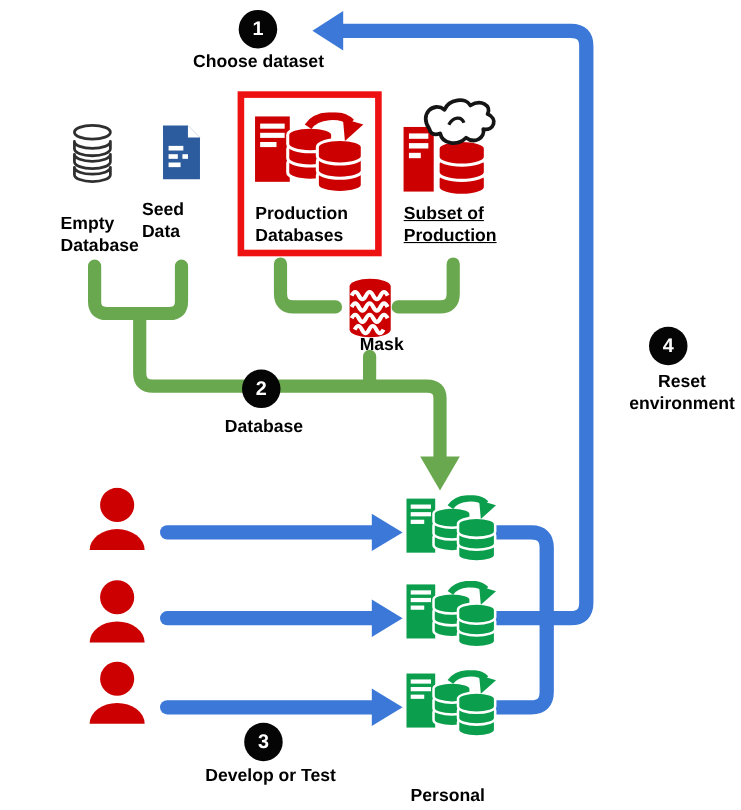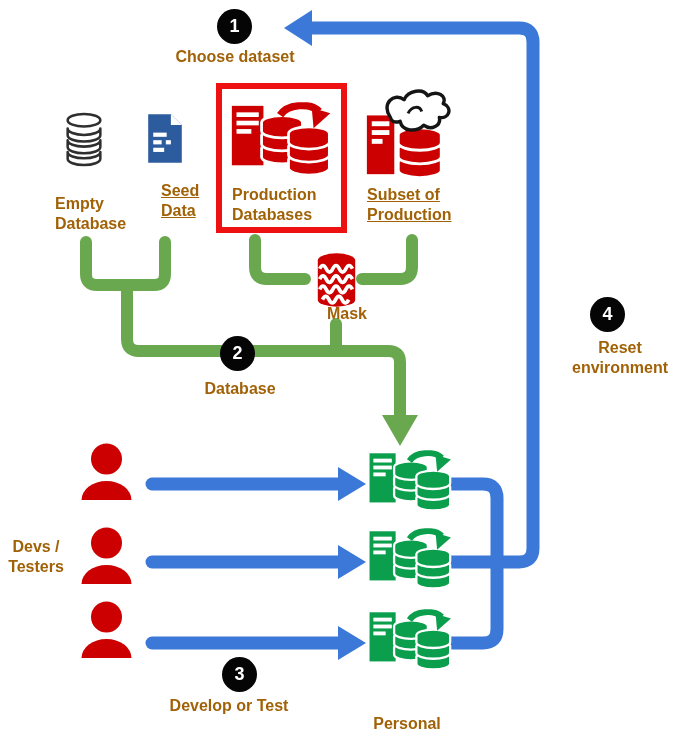--- a/index.html
+++ b/index.html
@@ -1,18 +1,18 @@
 <!DOCTYPE html>
 <html><head>
 <meta charset="utf-8">
 <style>
   html,body{margin:0;padding:0;background:#fff;}
   .stage{position:relative;width:674px;height:736px;background:#ffffff;
          font-family:"Liberation Sans",sans-serif;overflow:hidden;}
-  .lbl{position:absolute;font-weight:bold;color:#a16207;font-size:16px;
+  .lbl{position:absolute;font-weight:bold;color:#000000;font-size:16px;
        line-height:20px;white-space:pre-line;}
   .lbl.center{text-align:center;}
   .badge{position:absolute;width:35px;height:35px;border-radius:50%;
          background:#050505;color:#fff;font-weight:bold;font-size:18px;
          display:flex;align-items:center;justify-content:center;}
   .icon{position:absolute;}
   .red{color:#cc0000;}
   .green{color:#0b9f4d;}
   .connectors{position:absolute;left:0;top:0;}
   .prod-box{position:absolute;left:216px;top:83px;width:131px;height:150px;
@@ -117,21 +117,21 @@
 
   <svg class="icon" style="left:62px;top:111px;" width="44" height="57" viewBox="0 0 52 68">
       <use href="#sym-db-outline"></use>
     </svg>
   <div class="lbl" style="left:55px;top:194px;">Empty
 Database</div>
 
   <svg class="icon" style="left:144px;top:110px;" width="42" height="57" viewBox="0 0 50 62">
       <use href="#sym-seed-doc"></use>
     </svg>
-  <div class="lbl" style="left:161px;top:181px;text-decoration:underline;">Seed
+  <div class="lbl" style="left:129px;top:181px;">Seed
 Data</div>
 
   <div class="prod-box"></div>
   <svg class="icon red" style="left:230px;top:102px;" width="104" height="82" viewBox="0 0 112 88">
       <use href="#sym-db-cluster"></use>
     </svg>
   <div class="lbl" style="left:232px;top:185px;">Production
 Databases</div>
 
   <svg class="icon" style="left:362px;top:88px;" width="92" height="94" viewBox="0 0 92 96">
@@ -149,22 +149,20 @@
     <span>2</span>
   </div>
   <div class="lbl center" style="left:180px;top:379px;width:120px;">Database</div>
 
   <div class="badge" style="left:590px;top:297px;">
     <span>4</span>
   </div>
   <div class="lbl center" style="left:558px;top:338px;width:124px;">Reset
 environment</div>
 
-  <div class="lbl center" style="left:0px;top:537px;width:72px;">Devs /
-Testers</div>
   <svg class="icon red" style="left:78px;top:443px;" width="57" height="58" viewBox="0 0 56 58">
       <use href="#sym-person"></use>
     </svg>
   <svg class="icon red" style="left:78px;top:527px;" width="57" height="58" viewBox="0 0 56 58">
       <use href="#sym-person"></use>
     </svg>
   <svg class="icon red" style="left:78px;top:601px;" width="57" height="58" viewBox="0 0 56 58">
       <use href="#sym-person"></use>
     </svg>
 
@@ -176,15 +174,15 @@
     </svg>
   <svg class="icon green" style="left:368px;top:609px;" width="86" height="68" viewBox="0 0 112 88">
       <use href="#sym-db-cluster"></use>
     </svg>
   <div class="lbl center" style="left:357px;top:690px;width:100px;margin-top:24px;">Personal
 Instances</div>
 
   <div class="badge" style="left:222px;top:657px;">
     <span>3</span>
   </div>
-  <div class="lbl center" style="left:149px;top:696px;width:160px;">Develop or Test</div>
+  <div class="lbl center" style="left:166px;top:696px;width:160px;">Develop or Test</div>
 
 </div>
 
 </body></html>

